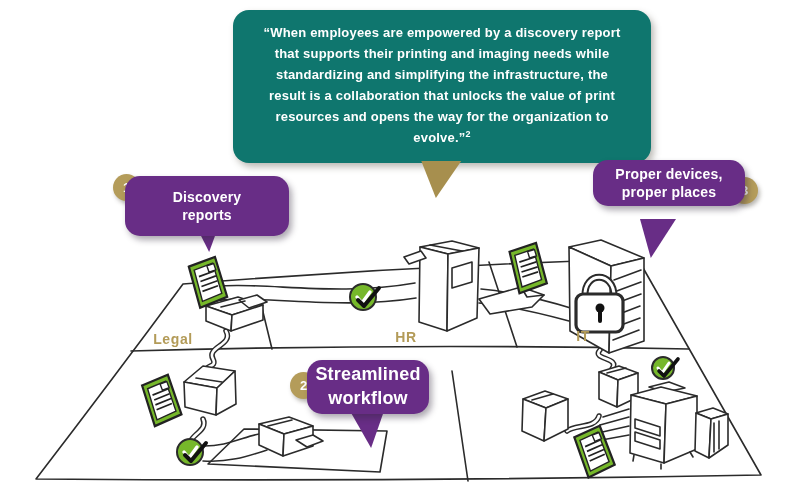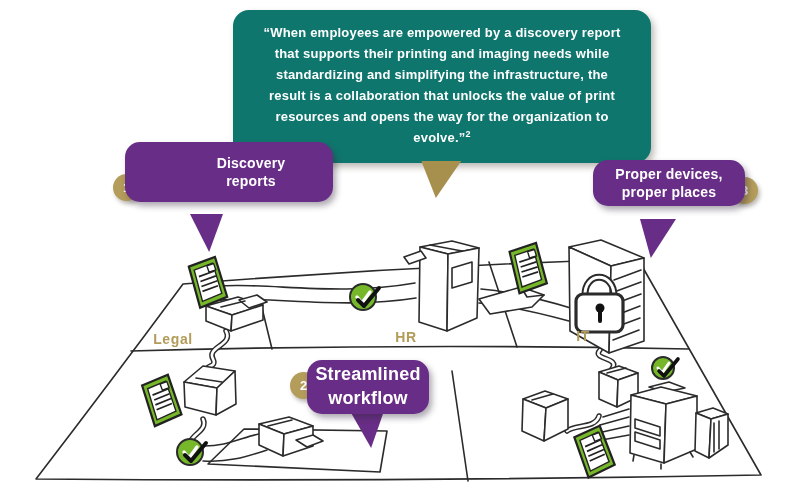--- a/index.html
+++ b/index.html
@@ -27,21 +27,21 @@
   }
 
   
   .bubble {
     position:absolute; background:#682d86; border-radius:15px; z-index:4;
     color:#fff; font-weight:bold; display:flex; align-items:center;
     justify-content:center; text-align:center;
     box-shadow:3px 4px 6px rgba(50,40,60,.4);
   }
   .callout-label { white-space:pre-line; font-size:14px; line-height:1.32; letter-spacing:.2px; }
-  .b-discovery { left:125px; top:142px; width:164px; height:60px;padding-left:44px; }
+  .b-discovery { left:125px; top:176px; width:164px; height:60px; }
   .b-proper    { left:593px; top:160px; width:152px; height:46px; }
   .b-stream    { left:307px; top:360px; width:122px; height:54px; }
   .b-stream .callout-label { font-size:18px; }
   .tail { position:absolute; background:#682d86; z-index:3; }
   .t-discovery { left:190px; top:214px; width:33px; height:38px; clip-path:polygon(0 0,100% 0,58% 100%); }
   .t-proper    { left:640px; top:219px; width:36px; height:39px; clip-path:polygon(0 0,100% 0,30% 100%); }
   .t-stream    { left:350px; top:411px; width:34px; height:37px; clip-path:polygon(0 0,100% 0,62% 100%); }
 
   
   .num {

